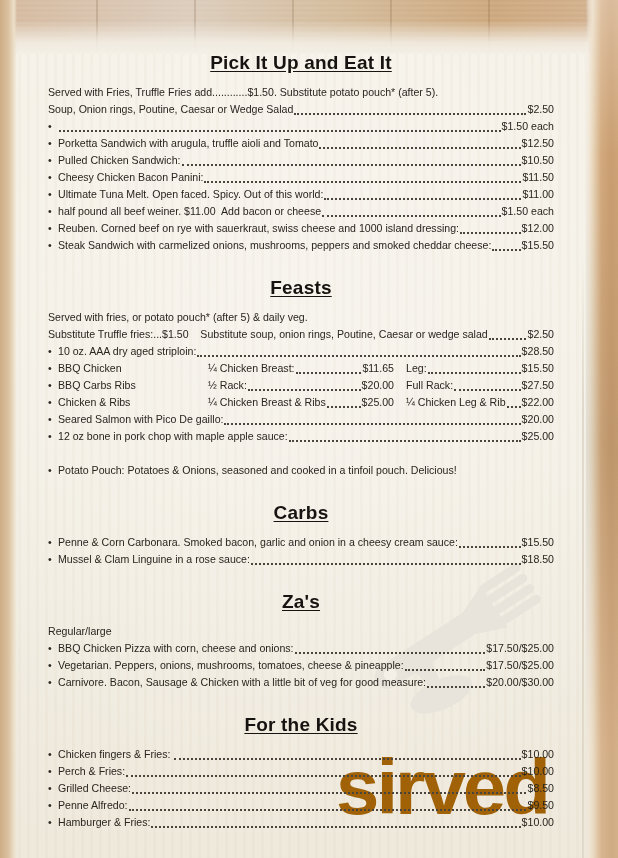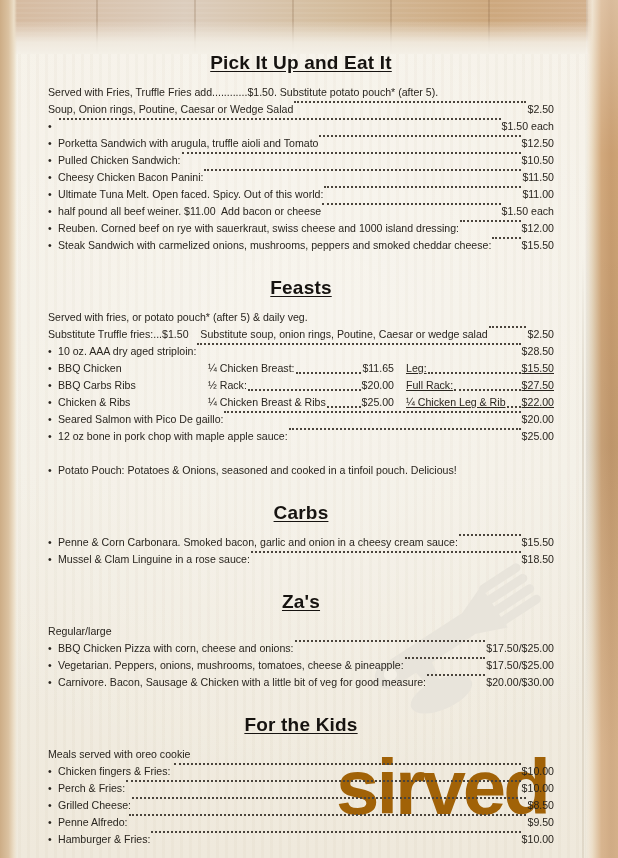--- a/index.html
+++ b/index.html
@@ -53,34 +53,34 @@
     color:#a16207;
   }
   
   .menu{position:absolute;z-index:2;left:48px;top:55px;width:506px;color:#29251f;}
   .sec-title{
     font-size:19px;line-height:16px;font-weight:700;text-align:center;
     text-decoration:underline;text-underline-offset:2px;letter-spacing:.2px;
     margin:26px 0 13px;color:#161310;
   }
   .menu-section:first-child .sec-title{margin-top:0;}
-  .row{display:flex;font-size:10.6px;line-height:17px;white-space:pre-wrap;}
+  .row{display:flex;align-items:flex-end;font-size:10.6px;line-height:17px;white-space:pre-wrap;}
   .bullet{flex:0 0 10px;}
   .lbl{flex:0 1 auto;white-space:pre-wrap;}
   .lbl.grow{flex:1 1 auto;}
   .leader{
     flex:1 1 10px;min-width:8px;height:0;
     border-bottom:2px dotted #4a443c;
     margin:0 1px 3px 1px;
   }
   .price{flex:0 0 auto;white-space:nowrap;}
   .spacer{height:17px;}
   .row.triple .t-name{flex:0 0 150px;}
   .row.triple .t-mid{flex:0 0 186px;display:flex;align-items:flex-end;}
-  .row.triple .t-right{flex:1 1 auto;display:flex;align-items:flex-end;margin-left:12px;text-decoration:underline;}
+  .row.triple .t-right{flex:1 1 auto;display:flex;align-items:flex-end;margin-left:12px;}
   .t-col .lbl{flex:0 0 auto;}
 </style>
 </head>
 <body>
 
 <div class="stage">
   <div class="paper"></div>
   <div class="crease"></div>
 
   <div class="watermark">
@@ -143,21 +143,20 @@
       </section>
       <section class="menu-section">
         <h2 class="sec-title">Za's</h2>
         <div class="row"><span class="lbl grow">Regular/large</span></div>
         <div class="row"><span class="bullet">•</span><span class="lbl">BBQ Chicken Pizza with corn, cheese and onions:</span><span class="leader"></span><span class="price">$17.50/$25.00</span></div>
         <div class="row"><span class="bullet">•</span><span class="lbl">Vegetarian. Peppers, onions, mushrooms, tomatoes, cheese &amp; pineapple:</span><span class="leader"></span><span class="price">$17.50/$25.00</span></div>
         <div class="row"><span class="bullet">•</span><span class="lbl">Carnivore. Bacon, Sausage &amp; Chicken with a little bit of veg for good measure:</span><span class="leader"></span><span class="price">$20.00/$30.00</span></div>
       </section>
       <section class="menu-section">
         <h2 class="sec-title">For the Kids</h2>
-        <div class="row"><span class="lbl grow">Meals served with oreo cookie</span></div>
         <div class="row"><span class="bullet">•</span><span class="lbl">Chicken fingers &amp; Fries: </span><span class="leader"></span><span class="price">$10.00</span></div>
         <div class="row"><span class="bullet">•</span><span class="lbl">Perch &amp; Fries:</span><span class="leader"></span><span class="price">$10.00</span></div>
         <div class="row"><span class="bullet">•</span><span class="lbl">Grilled Cheese:</span><span class="leader"></span><span class="price">$8.50</span></div>
         <div class="row"><span class="bullet">•</span><span class="lbl">Penne Alfredo:</span><span class="leader"></span><span class="price">$9.50</span></div>
         <div class="row"><span class="bullet">•</span><span class="lbl">Hamburger &amp; Fries:</span><span class="leader"></span><span class="price">$10.00</span></div>
       </section>
     </div>
 </div>
 
 </body></html>

